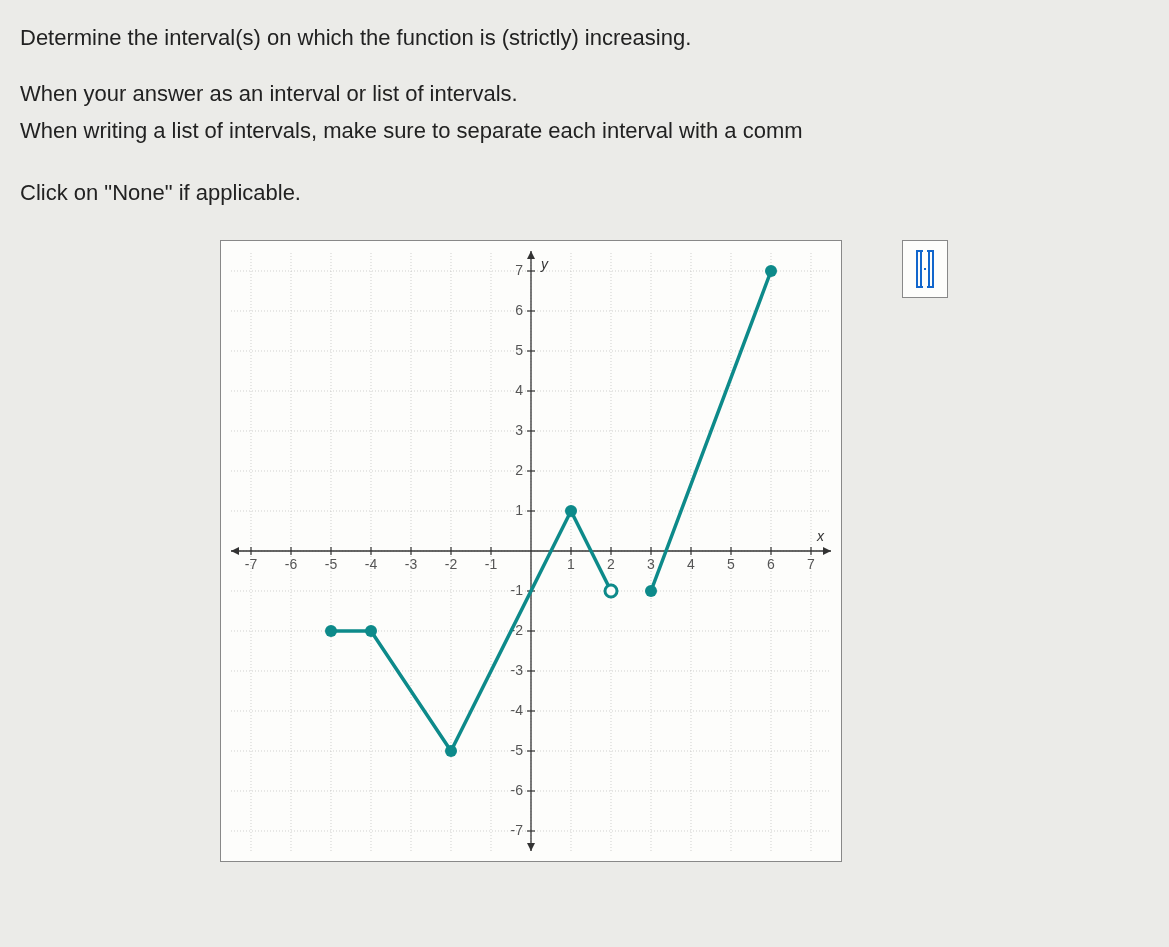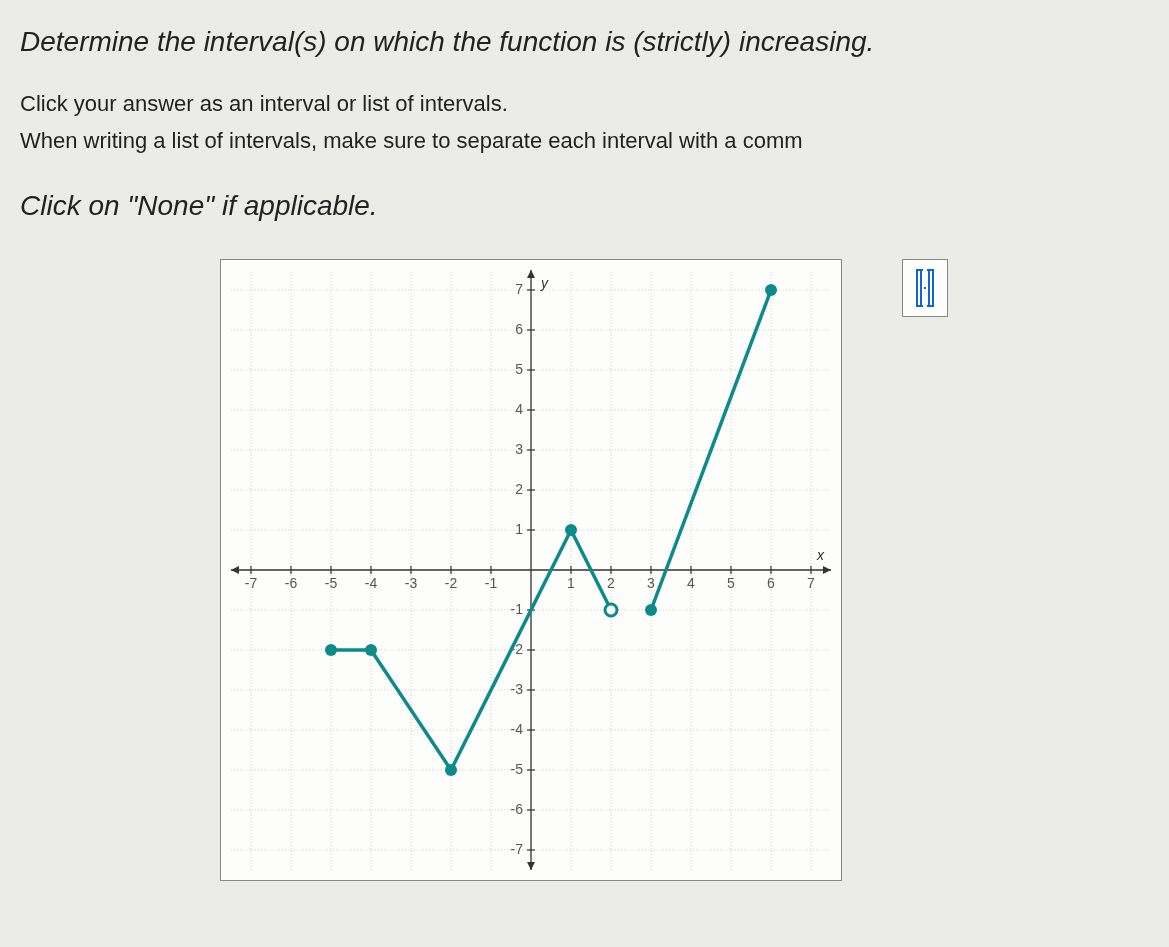--- a/index.html
+++ b/index.html
@@ -3,24 +3,23 @@
   <meta charset="utf-8">
   <style>
     body {
       margin: 0;
       padding: 20px;
       font-family: Verdana, Geneva, sans-serif;
       background: #ebebe8;
       color: #222;
     }
     .question-text {
-      font-size: 28px;
+      font-size: 22px;
       line-height: 1.6;
       margin-bottom: 24px;
-      font-style: italic;
     }
     .sub-text {
       font-size: 22px;
       line-height: 1.4;
       margin-bottom: 6px;
     }
     .chart-area {
       display: flex;
       align-items: flex-start;
       gap: 60px;
@@ -56,21 +55,21 @@
       background: #fdfdfb;
       display: flex;
       align-items: center;
       justify-content: center;
     }
   </style>
 </head>
 <body>
 
 <div class="question-text">Determine the interval(s) on which the function is (strictly) increasing.</div>
-<div class="sub-text">Click your answer as an interval or list of intervals.</div>
+<div class="sub-text">When your answer as an interval or list of intervals.</div>
 <div class="sub-text">When writing a list of intervals, make sure to separate each interval with a comm</div>
 <div class="question-text" style="margin-top:28px;">Click on "None" if applicable.</div>
 
 <div class="chart-area">
   <div class="chart-box">
     <svg class="chart-svg" viewBox="0 0 620 620">
 
       <g id="grid-group">
           <line x1="30" y1="610" x2="30" y2="10" stroke="#bbb" stroke-width="0.7" stroke-dasharray="1 2"></line>
           <line x1="70" y1="610" x2="70" y2="10" stroke="#bbb" stroke-width="0.7" stroke-dasharray="1 2"></line>

